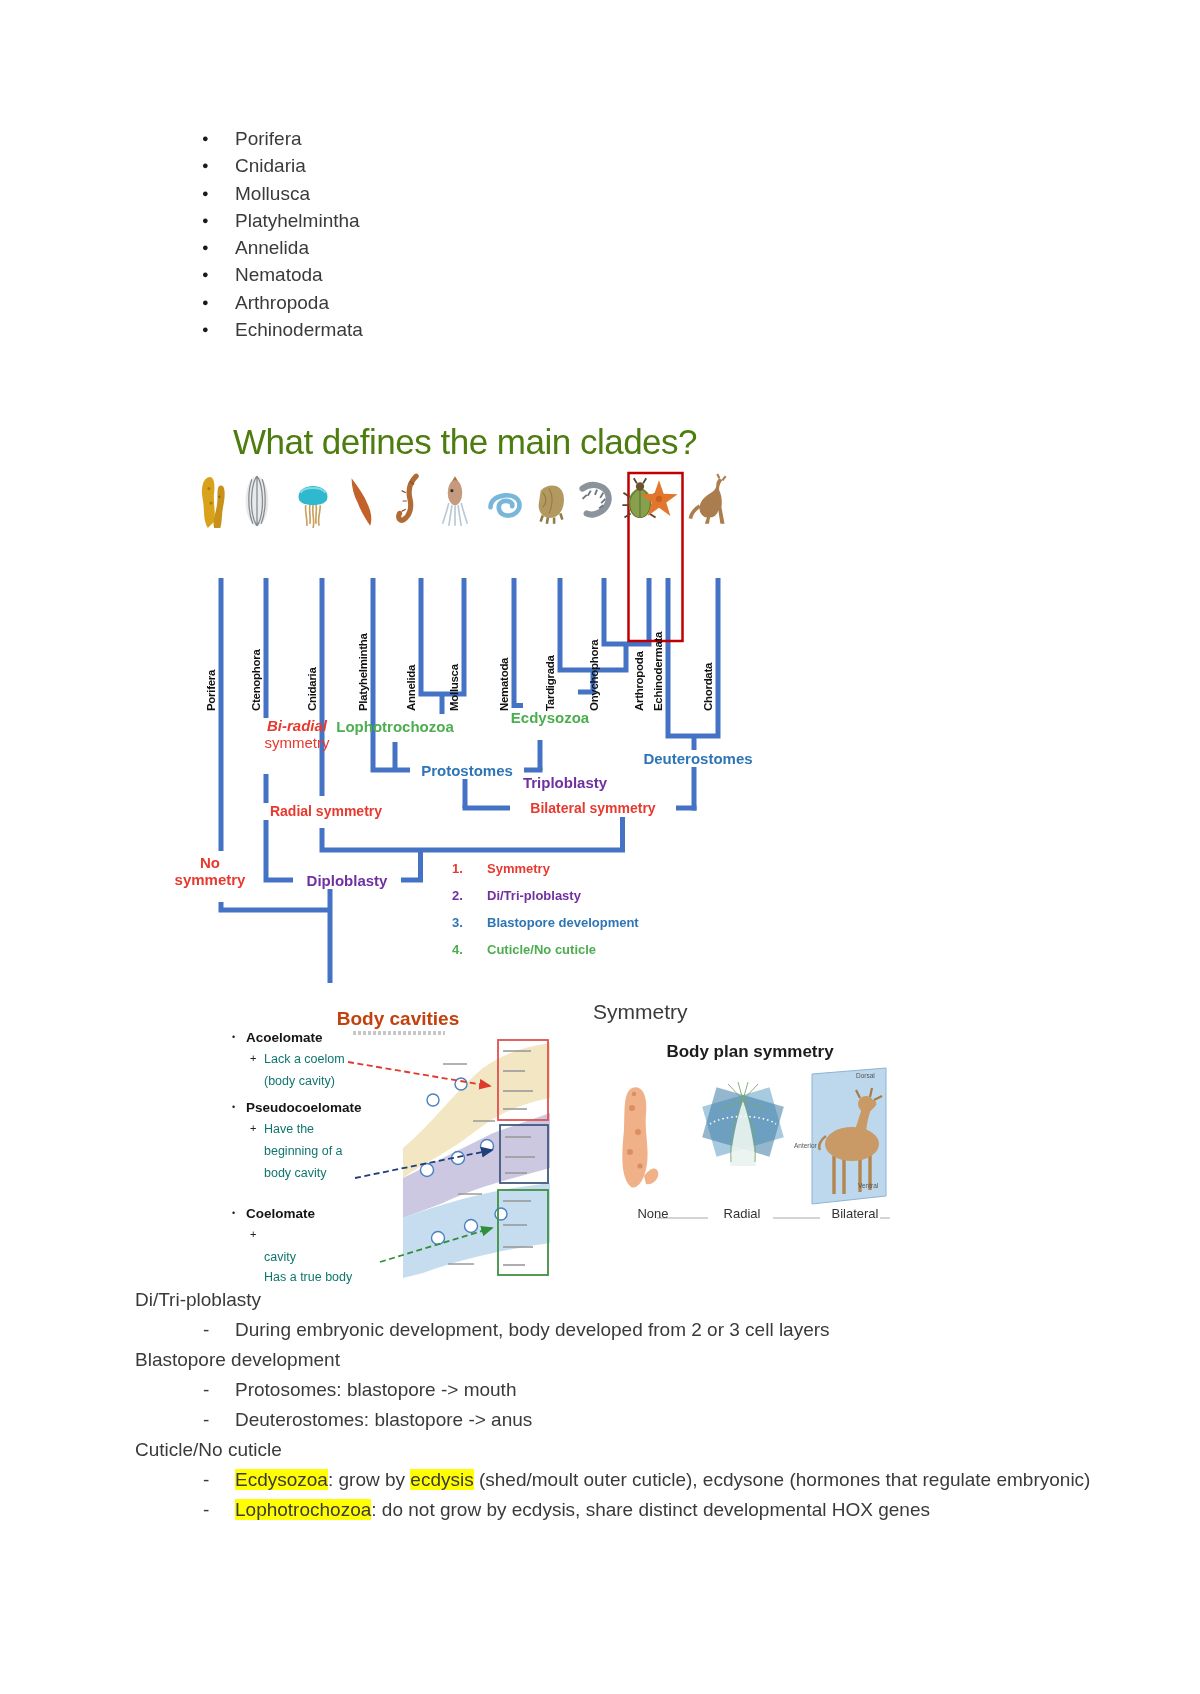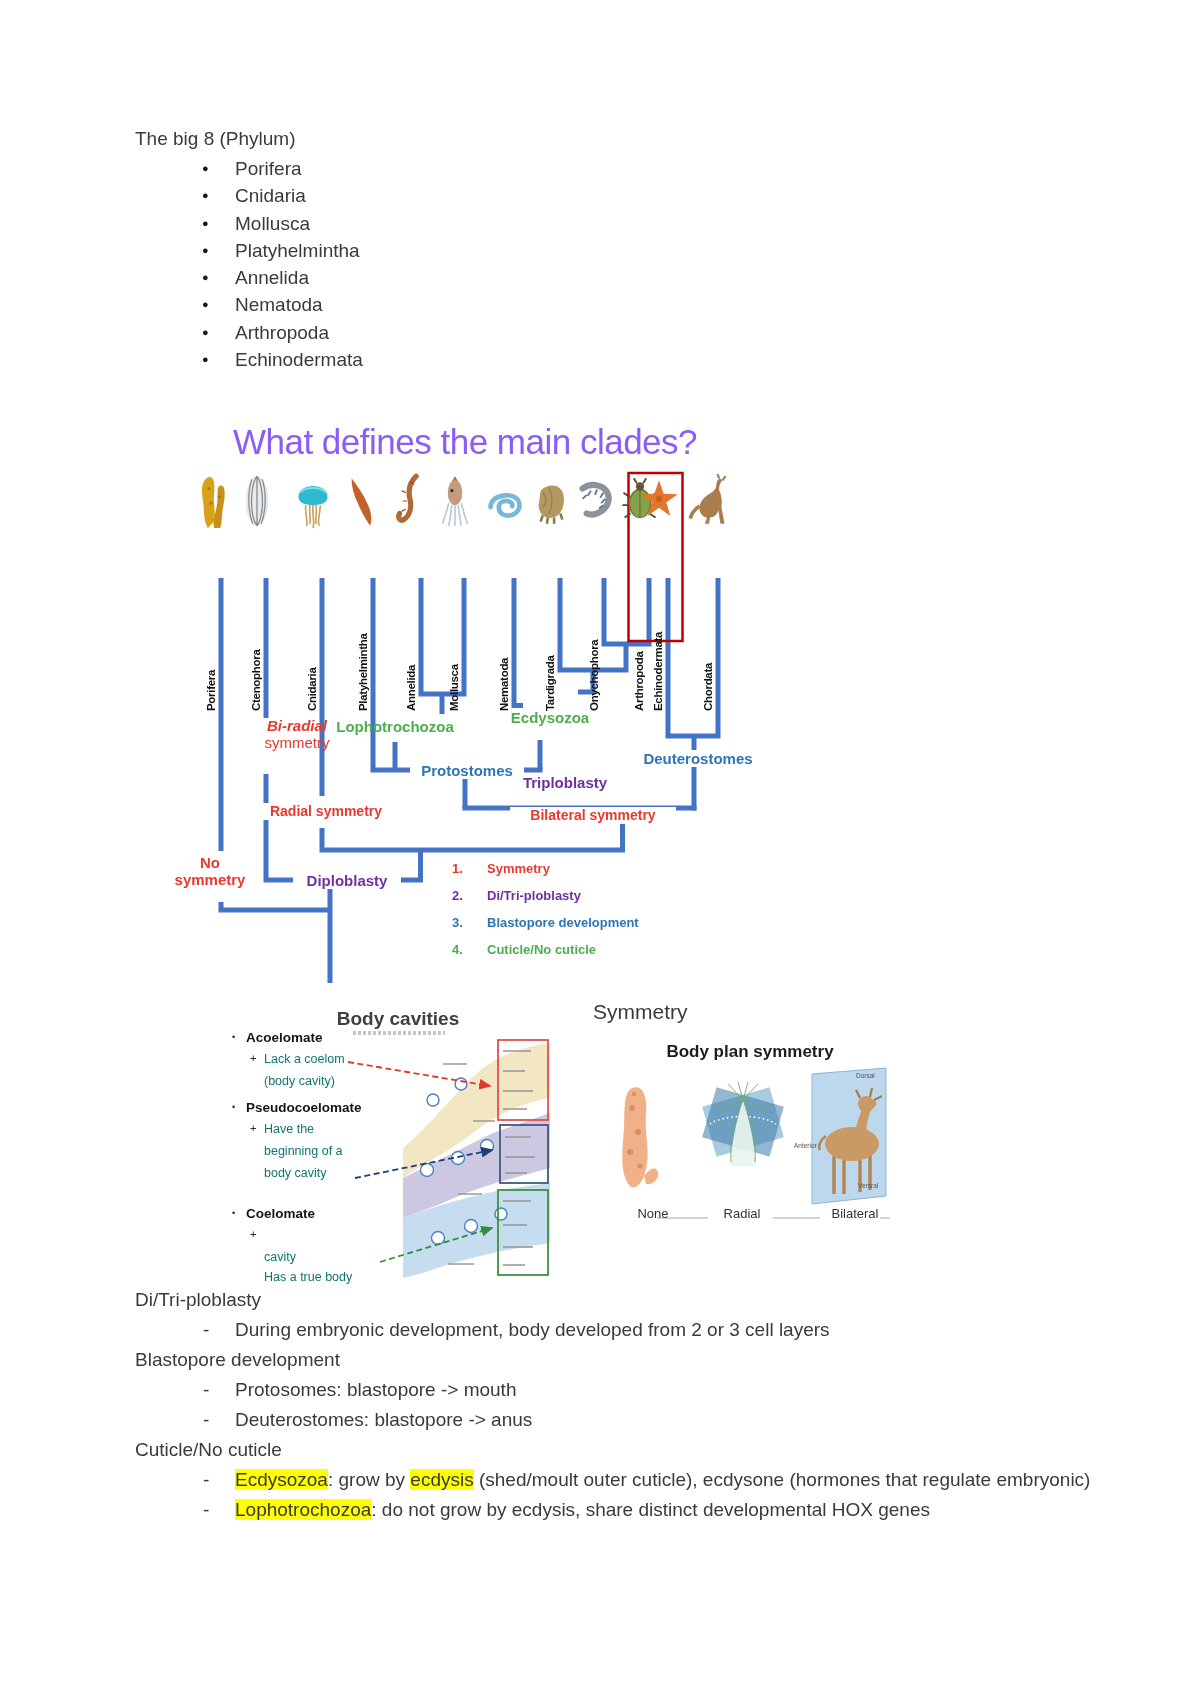--- a/index.html
+++ b/index.html
@@ -8,35 +8,35 @@
   .abs{position:absolute;}
   
   #intro{position:absolute;left:135px;top:128px;width:700px;}
   #intro .title{font-size:19px;margin-bottom:8px;}
   .intro-row{position:relative;height:27.3px;font-size:19px;}
   .intro-row .dot{position:absolute;left:67px;top:4px;font-size:11px;color:#1a1a1a;}
   .intro-row .txt{position:absolute;left:100px;top:0;}
   
   #clades{position:absolute;left:165px;top:418px;width:640px;height:585px;}
   #clades .fig-title{position:absolute;left:20px;top:4px;width:560px;text-align:center;
-      font-size:35px;color:#8b5cf6;letter-spacing:-0.5px;}
+      font-size:35px;color:#4d7c0f;letter-spacing:-0.5px;}
   .taxon-icon{position:absolute;width:44px;height:58px;}
   .taxon-icon svg{width:100%;height:100%;}
   .taxon-label{position:absolute;top:168px;width:16px;height:125px;
       writing-mode:vertical-rl;transform:rotate(180deg);
       font-size:11.5px;font-weight:bold;color:#111;letter-spacing:-0.3px;line-height:16px;}
   .tree-label{position:absolute;text-align:center;font-weight:bold;font-size:15px;line-height:17px;}
   .onwhite{background:#ffffff;padding:0 2px;}
   .red{color:#e8392e;} .green{color:#4cae4f;} .blue{color:#2e75b6;} .purple{color:#7030a0;}
   .legend-row{position:absolute;left:287px;font-size:13px;font-weight:bold;white-space:nowrap;}
   .legend-row .num{display:inline-block;width:35px;}
   
   #bodycav{position:absolute;left:228px;top:1000px;width:322px;height:290px;}
   #bodycav .bc-title{position:absolute;left:90px;top:8px;width:160px;text-align:center;
-      font-size:19px;font-weight:bold;color:#404040;}
+      font-size:19px;font-weight:bold;color:#c2410c;}
   #bodycav .bc-sub{position:absolute;left:125px;top:31px;width:92px;height:4px;
       background:repeating-linear-gradient(90deg,#b9b9b9 0 3px,#fff 3px 5px);opacity:.8;}
   .bc-term{position:absolute;font-size:13.5px;font-weight:bold;color:#151515;}
   .bc-desc{position:absolute;font-size:12.5px;color:#0f766e;}
   .bc-dot{position:absolute;font-size:9px;color:#222;}
   
   #sym-heading{position:absolute;left:593px;top:1000px;font-size:21px;color:#3a3a3a;}
   #symfig{position:absolute;left:560px;top:1038px;width:330px;height:200px;}
   #symfig .sf-title{position:absolute;left:60px;top:4px;width:260px;text-align:center;
       font-size:17px;font-weight:bold;color:#1d1d1d;}
@@ -49,21 +49,20 @@
   .note-bullet{position:relative;padding-left:100px;max-width:945px;margin:2px 0;}
   .note-bullet .dash{position:absolute;left:68px;top:0;}
   .hl{background:#ffff00;}
 </style>
 </head>
 <body>
 
 <div id="page">
 
   <div id="intro">
-    <div class="title">The big 8 (Phylum)</div>
     <div id="intro-list">
         <div class="intro-row">
           <span class="dot">●</span>
           <span class="txt">Porifera</span>
         </div>
         <div class="intro-row">
           <span class="dot">●</span>
           <span class="txt">Cnidaria</span>
         </div>
         <div class="intro-row">
@@ -187,21 +186,21 @@
     <div class="tree-label red" style="left:72px;top:299px;width:120px;">
       <span style="font-style:italic">Bi-radial</span><br>
       <span style="font-weight:normal">symmetry</span>
     </div>
     <div class="tree-label green" style="left:152px;top:300px;width:156px;">Lophotrochozoa</div>
     <div class="tree-label green" style="left:327px;top:291px;width:116px;">Ecdysozoa</div>
     <div class="tree-label blue onwhite" style="left:245px;top:344px;width:110px;">Protostomes</div>
     <div class="tree-label purple" style="left:342px;top:356px;width:116px;">Triploblasty</div>
     <div class="tree-label blue onwhite" style="left:456px;top:332px;width:150px;">Deuterostomes</div>
     <div class="tree-label red onwhite" style="left:88px;top:385px;width:142px;font-size:14px;">Radial symmetry</div>
-    <div class="tree-label red onwhite" style="left:345px;top:382px;width:162px;font-size:14px;margin-top:7px;">Bilateral symmetry</div>
+    <div class="tree-label red onwhite" style="left:345px;top:382px;width:162px;font-size:14px;">Bilateral symmetry</div>
     <div class="tree-label red" style="left:-5px;top:436px;width:100px;">
       <span>No</span><br>
       <span>symmetry</span>
     </div>
     <div class="tree-label purple onwhite" style="left:128px;top:454px;width:104px;">Diploblasty</div>
 
     <div id="legend">
         <div class="legend-row" style="top: 443px; color: rgb(232, 57, 46);"><span class="num">1.</span><span>Symmetry</span></div>
         <div class="legend-row" style="top: 470px; color: rgb(112, 48, 160);"><span class="num">2.</span><span>Di/Tri-ploblasty</span></div>
         <div class="legend-row" style="top: 497px; color: rgb(46, 117, 182);"><span class="num">3.</span><span>Blastopore development</span></div>

